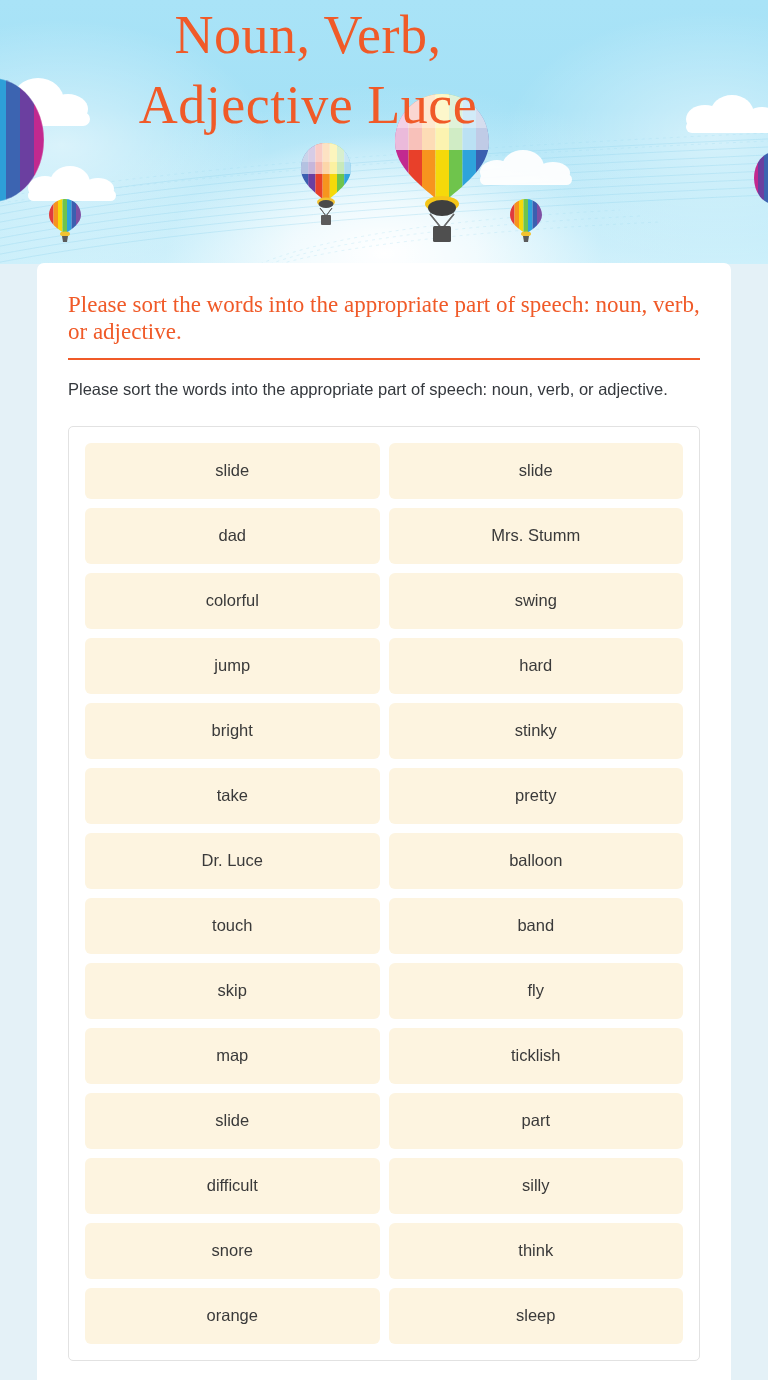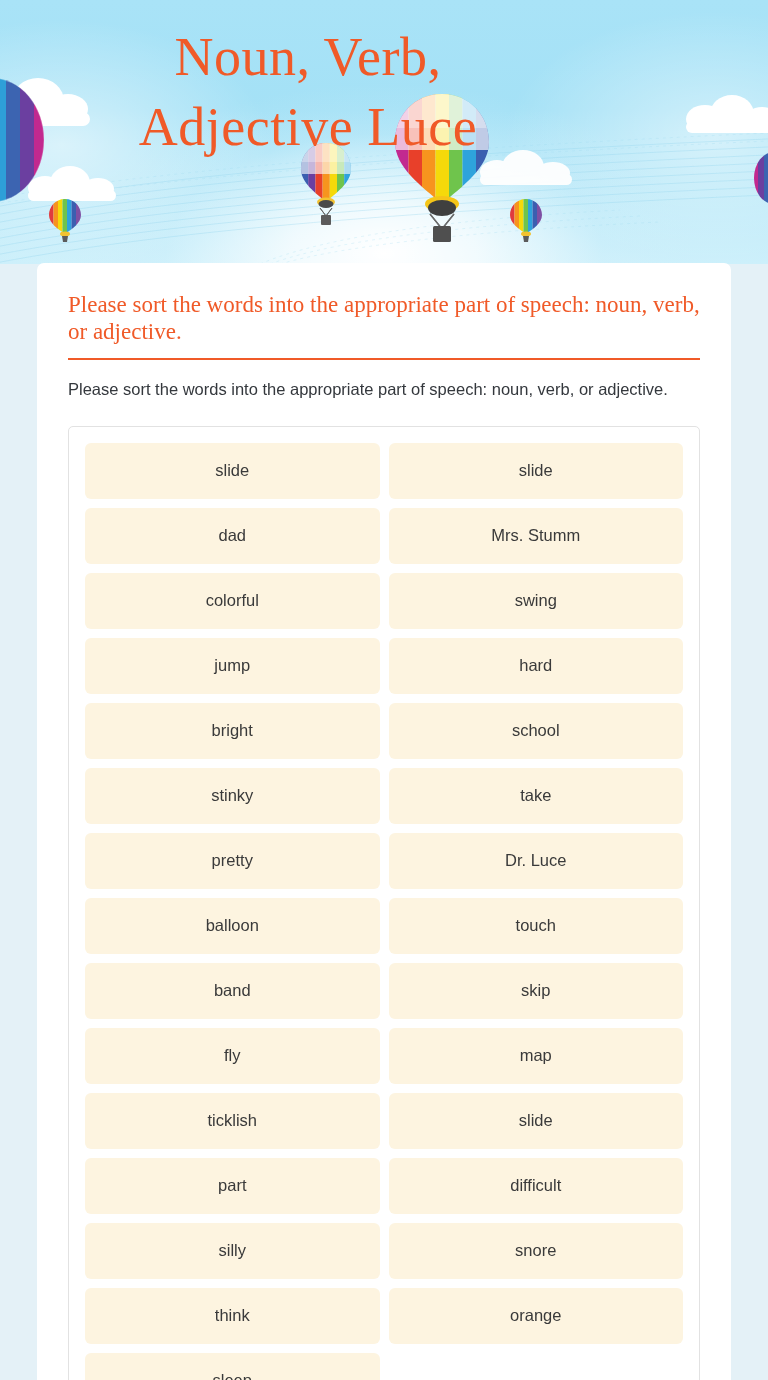--- a/index.html
+++ b/index.html
@@ -41,21 +41,20 @@
   }
 
   
   .balloon { position: absolute; }
   .balloon svg { display: block; }
 
   .title-wrap {
     position: absolute;
     top: 0; left: 0;
     width: 616px;
-    padding-top: 22px;
     text-align: center;
     z-index: 6;
   }
   .title {
     font-family: "Liberation Serif", serif;
     font-size: 54px;
     line-height: 70px;
     color: #f05a28;
     font-weight: 400;
     letter-spacing: 0.5px;
@@ -329,21 +328,20 @@
     <div class="tiles-grid" id="word-grid">
         <div class="tile">slide</div>
         <div class="tile">slide</div>
         <div class="tile">dad</div>
         <div class="tile">Mrs. Stumm</div>
         <div class="tile">colorful</div>
         <div class="tile">swing</div>
         <div class="tile">jump</div>
         <div class="tile">hard</div>
         <div class="tile">bright</div>
-        <div class="tile">school</div>
         <div class="tile">stinky</div>
         <div class="tile">take</div>
         <div class="tile">pretty</div>
         <div class="tile">Dr. Luce</div>
         <div class="tile">balloon</div>
         <div class="tile">touch</div>
         <div class="tile">band</div>
         <div class="tile">skip</div>
         <div class="tile">fly</div>
         <div class="tile">map</div>

